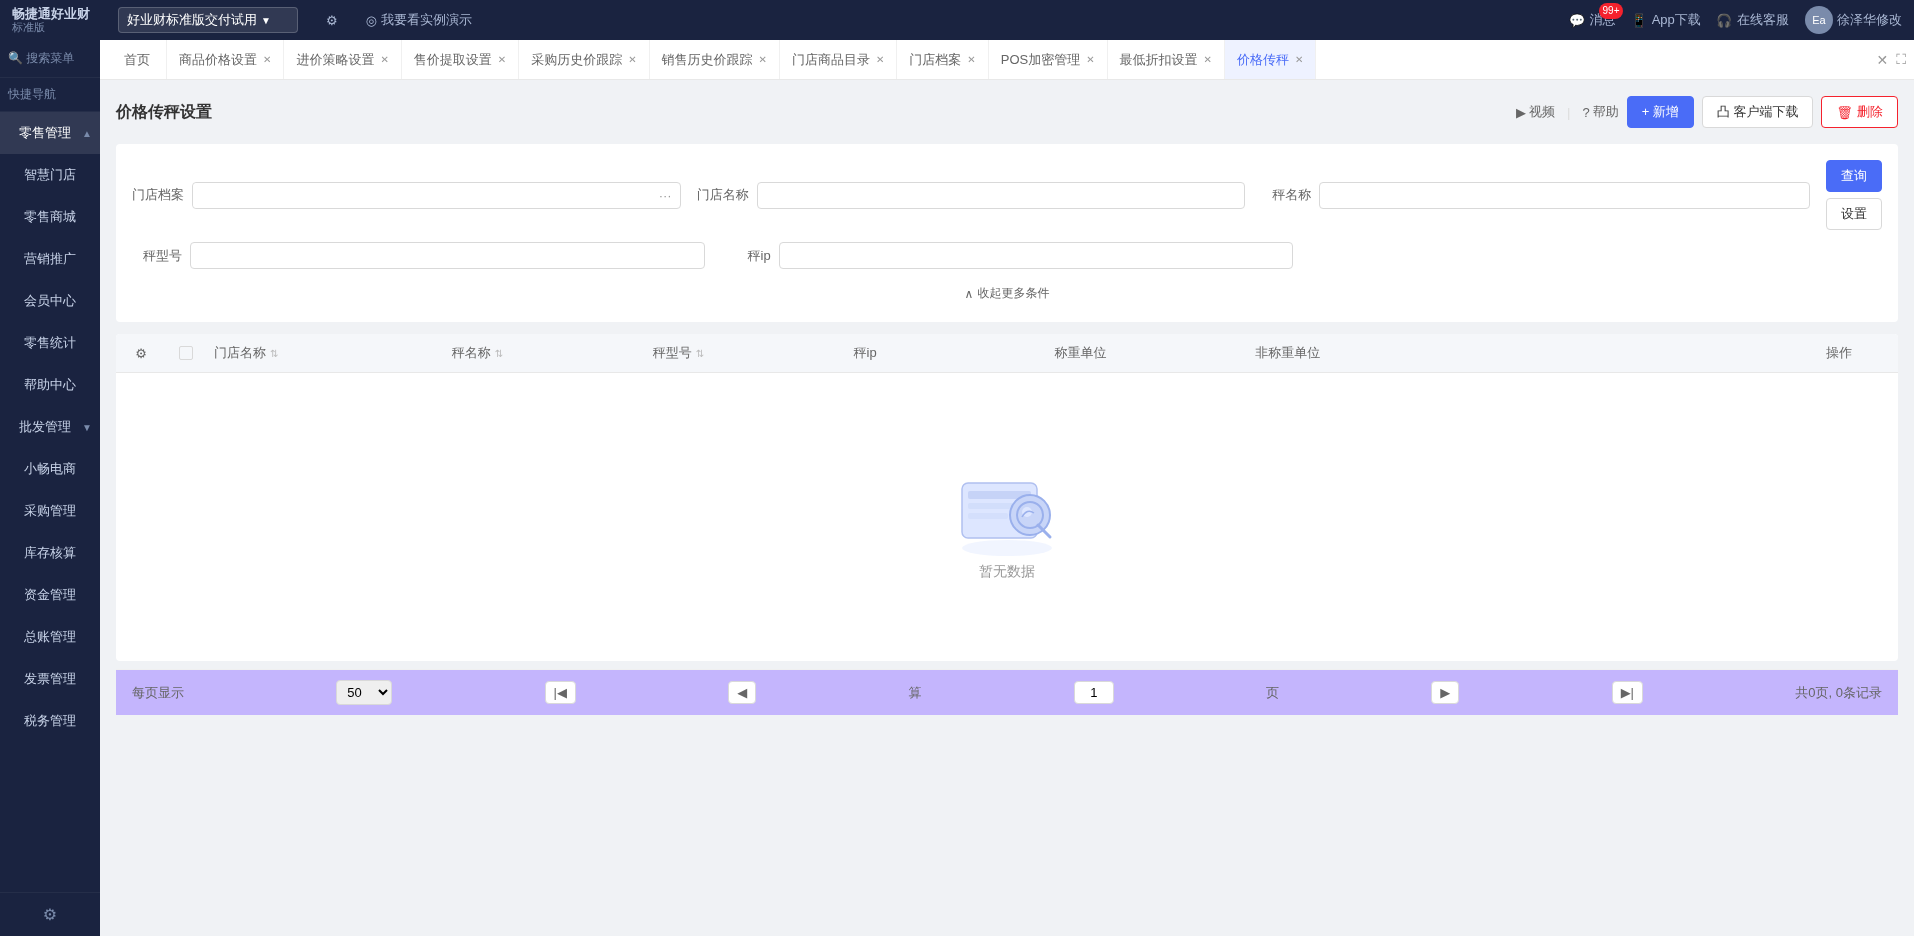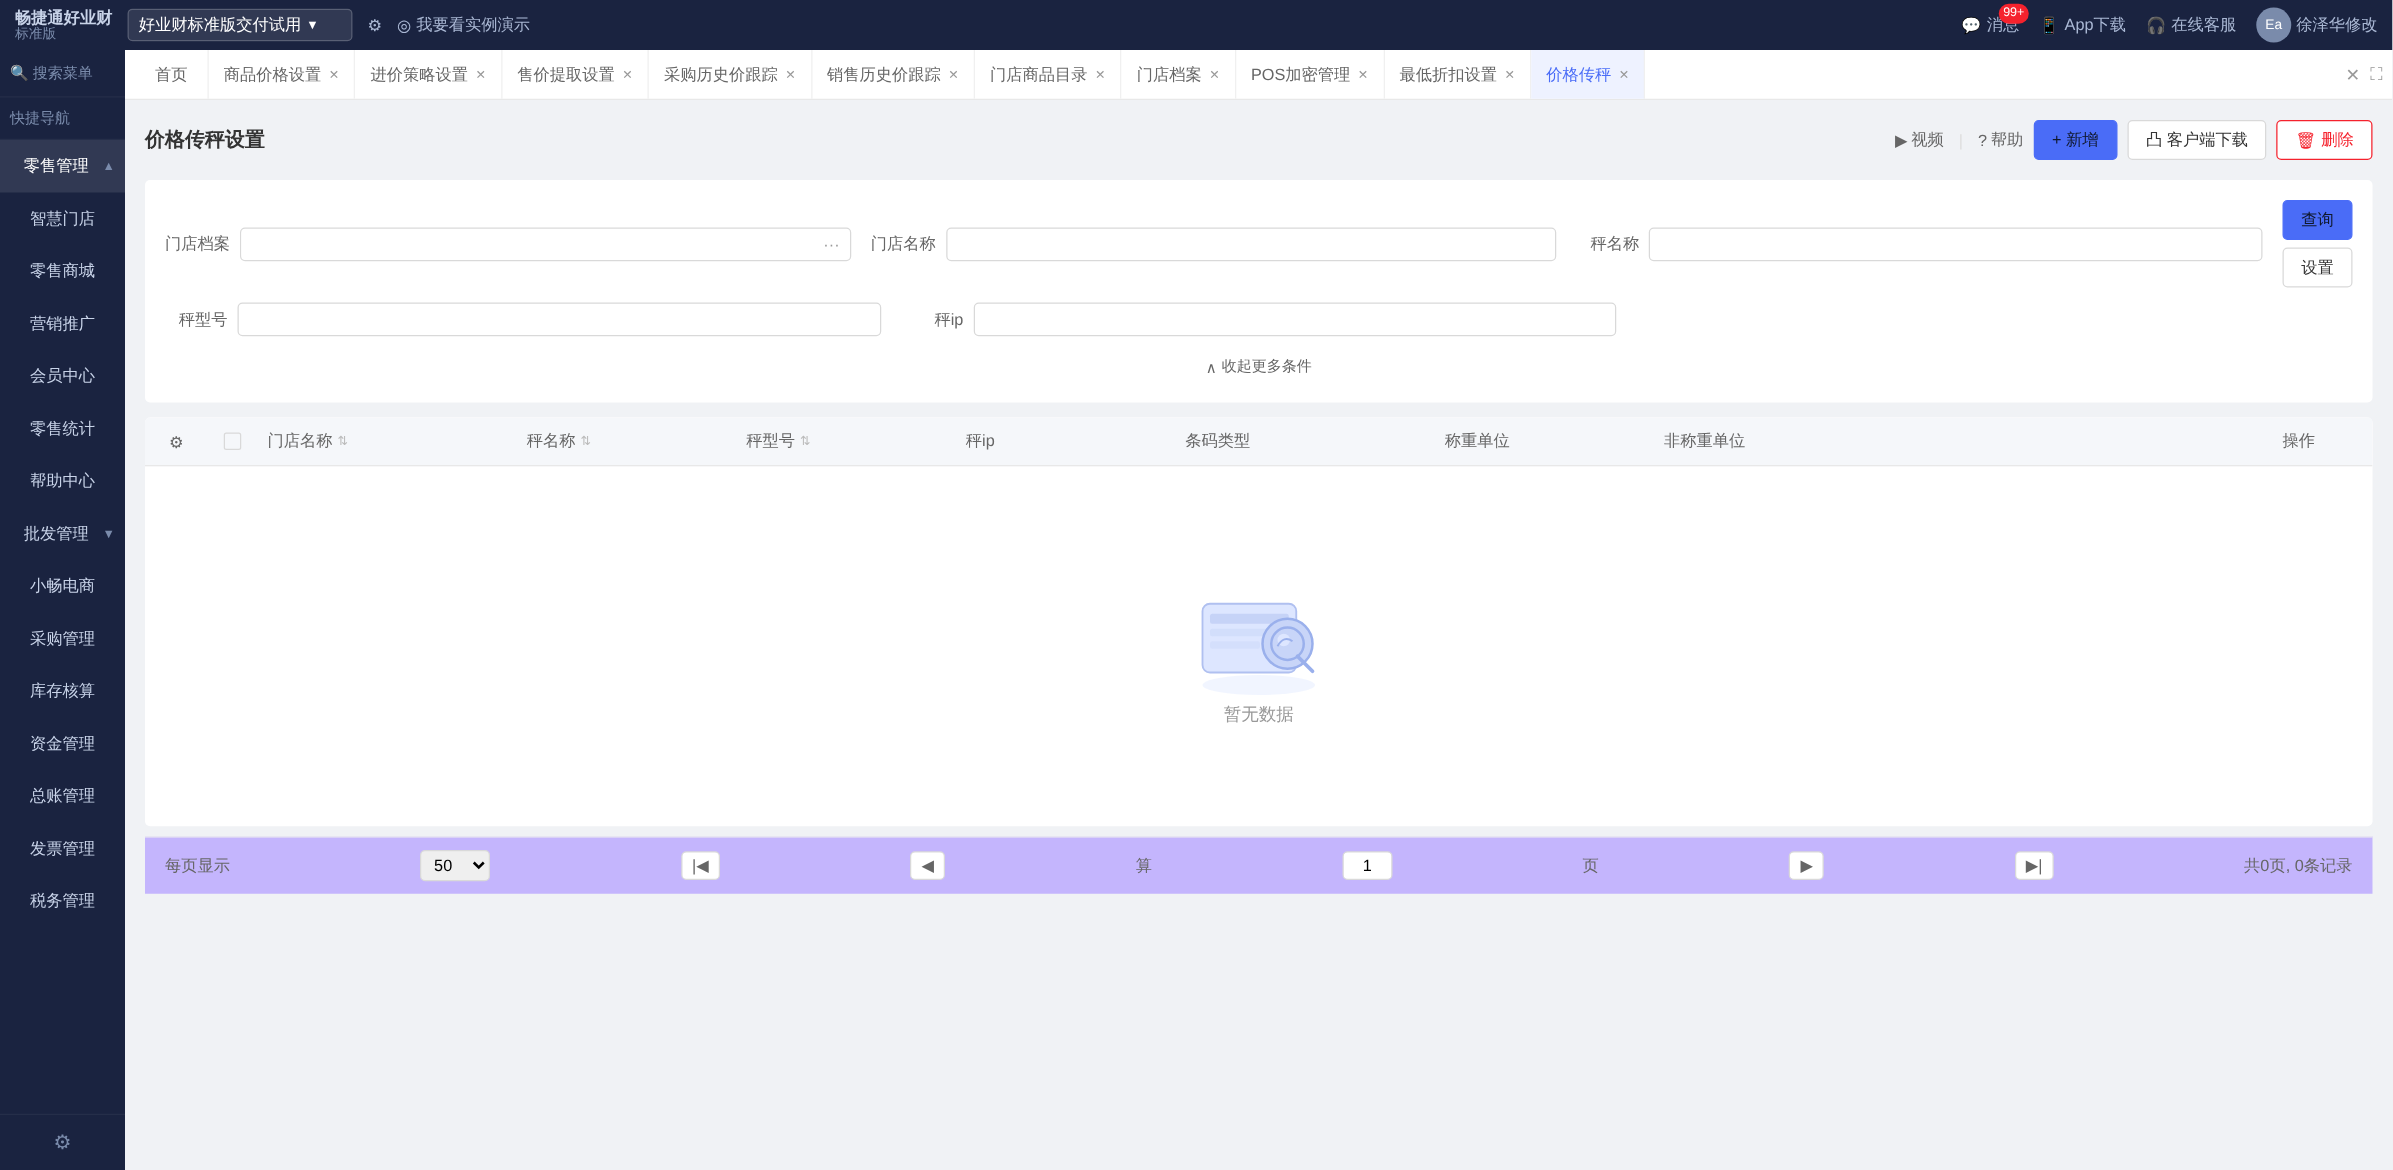--- a/index.html
+++ b/index.html
@@ -1,20 +1,20 @@
 <!DOCTYPE html>
 <html><head>
   <meta charset="utf-8">
   <style>
     * { box-sizing: border-box; margin: 0; padding: 0; }
     body { font-family: 'Microsoft YaHei', Arial, sans-serif; font-size: 13px; background: #f0f2f5; color: #333; overflow: hidden; height: 936px; }
 
     
     .app-container { display: flex; flex-direction: column; height: 936px; }
-    .top-bar { background: #1a2340; color: #fff; height: 40px; display: flex; align-items: center; padding: 0 12px; flex-shrink: 0; gap: 8px; }
+    .top-bar { background: #1a2340; color: #fff; height: 40px; display: flex; align-items: center; padding: 0 12px; flex-shrink: 0; gap: 24px; }
     .top-bar-selector { background: rgba(255,255,255,0.1); border: 1px solid rgba(255,255,255,0.2); color: #fff; border-radius: 4px; padding: 3px 8px; display: flex; align-items: center; gap: 4px; cursor: pointer; font-size: 13px; min-width: 180px; }
     .top-bar-selector .chevron { font-size: 10px; }
     .top-bar-settings { color: #aab8d4; cursor: pointer; padding: 4px; }
     .top-bar-demo { color: #aab8d4; font-size: 13px; cursor: pointer; display: flex; align-items: center; gap: 4px; }
     .top-bar-right { margin-left: auto; display: flex; align-items: center; gap: 16px; }
     .top-bar-icon-item { display: flex; align-items: center; gap: 4px; color: #aab8d4; cursor: pointer; font-size: 13px; position: relative; }
     .badge { background: #f5222d; color: #fff; border-radius: 8px; font-size: 10px; padding: 0 4px; min-width: 18px; text-align: center; line-height: 16px; position: absolute; top: -8px; right: -8px; }
     .top-bar-avatar { width: 28px; height: 28px; background: #7a8bab; border-radius: 50%; display: flex; align-items: center; justify-content: center; color: #fff; font-size: 11px; }
     .top-bar-username { color: #aab8d4; font-size: 13px; text-align: center; }
 
@@ -45,21 +45,21 @@
     .tab-action-btn { color: #999; cursor: pointer; font-size: 14px; }
 
     
     .page-content { flex: 1; overflow: auto; padding: 16px; }
     .page-header { display: flex; align-items: center; justify-content: space-between; margin-bottom: 16px; }
     .page-title { font-size: 16px; font-weight: bold; color: #333; }
     .page-actions { display: flex; align-items: center; gap: 8px; }
     .page-action-link { color: #666; font-size: 13px; cursor: pointer; display: flex; align-items: center; gap: 3px; }
     .separator { color: #ddd; margin: 0 4px; }
     .btn { padding: 6px 14px; border-radius: 4px; font-size: 13px; cursor: pointer; border: 1px solid transparent; display: inline-flex; align-items: center; gap: 4px; }
-    .btn-primary { background: #4a6cf7; color: #0f172a; border-color: #4a6cf7; }
+    .btn-primary { background: #4a6cf7; color: #ffffff; border-color: #4a6cf7; }
     .btn-default { background: #fff; color: #333; border-color: #d9d9d9; }
     .btn-danger { background: #fff; color: #f5222d; border-color: #f5222d; }
 
     
     .search-form { background: #fff; padding: 16px; border-radius: 4px; margin-bottom: 12px; }
     .form-row { display: flex; align-items: center; gap: 16px; margin-bottom: 12px; }
     .form-item { display: flex; align-items: center; gap: 8px; flex: 1; }
     .form-label { color: #666; font-size: 13px; white-space: nowrap; min-width: 50px; text-align: right; }
     .form-input { border: 1px solid #d9d9d9; border-radius: 4px; padding: 5px 10px; font-size: 13px; flex: 1; outline: none; color: #333; }
     .form-input-with-icon { display: flex; align-items: center; border: 1px solid #d9d9d9; border-radius: 4px; flex: 1; overflow: hidden; }
@@ -344,23 +344,20 @@
               <span>秤名称</span>
               <span class="sort-icon">⇅</span>
             </div>
             <div class="table-header-cell scale-model">
               <span>秤型号</span>
               <span class="sort-icon">⇅</span>
             </div>
             <div class="table-header-cell scale-ip">
               <span>秤ip</span>
             </div>
-            <div class="table-header-cell barcode-type">
-              <span>条码类型</span>
-            </div>
             <div class="table-header-cell weight-unit">
               <span>称重单位</span>
             </div>
             <div class="table-header-cell non-weight-unit">
               <span>非称重单位</span>
             </div>
             <div class="table-header-cell operations">
               <span>操作</span>
             </div>
           </div>

